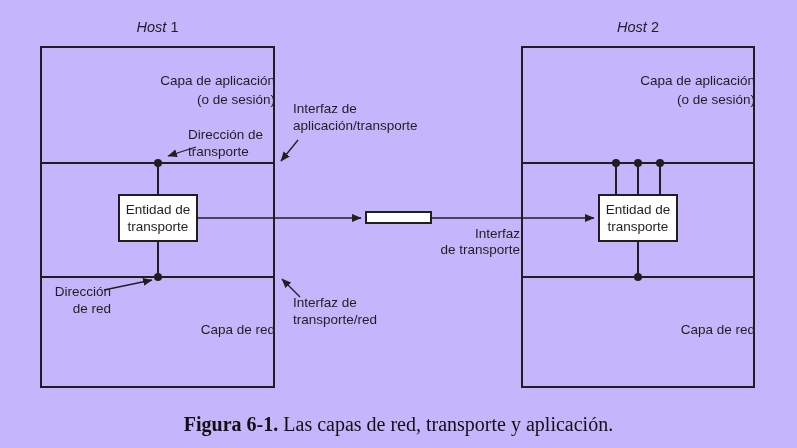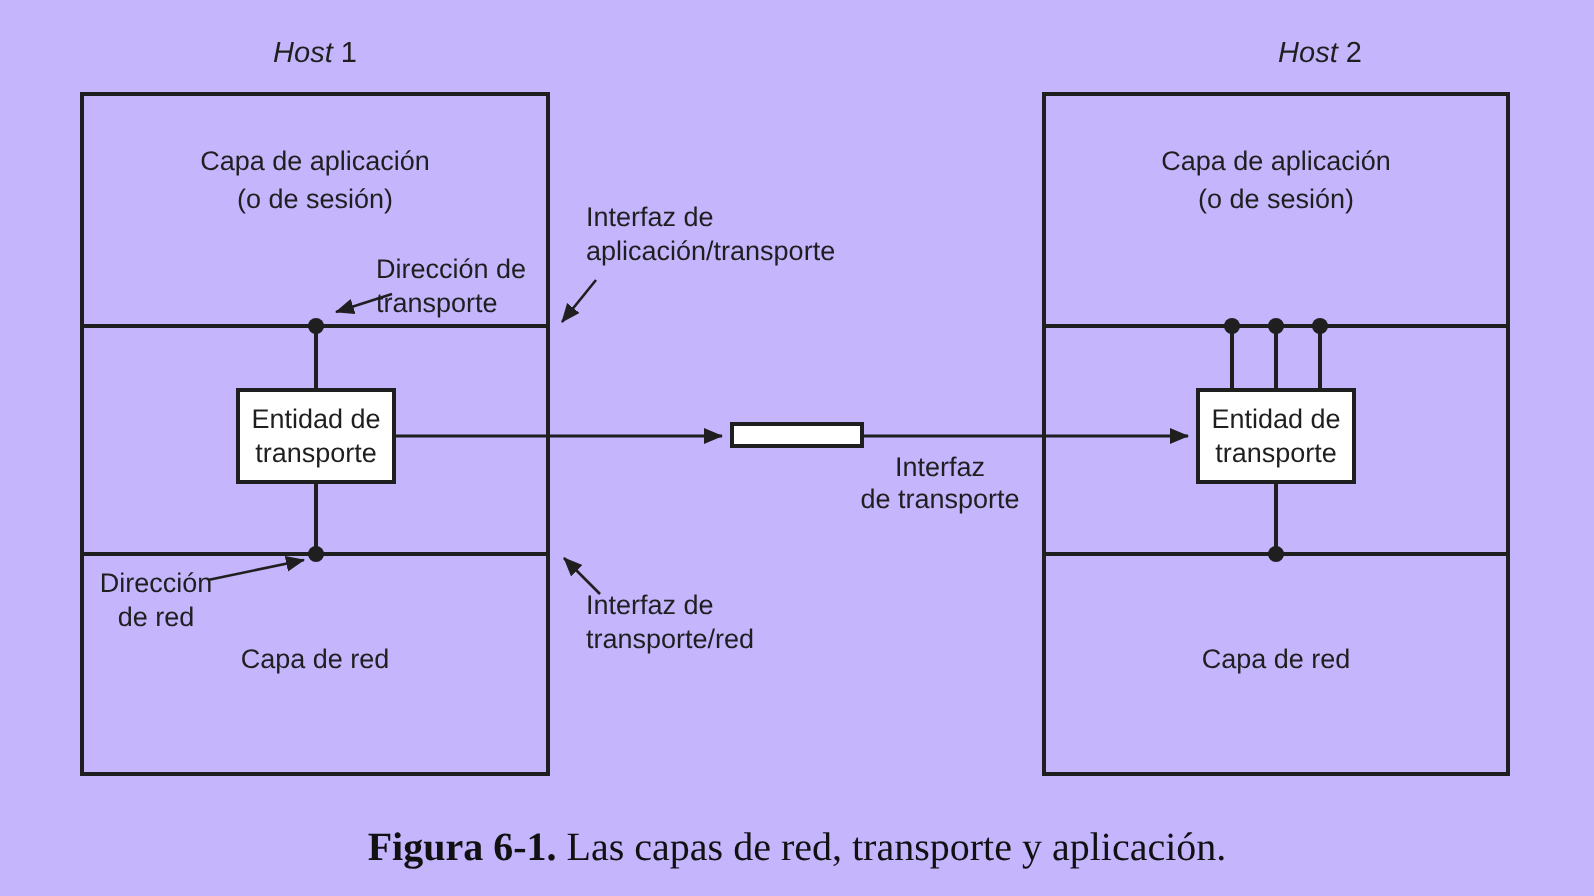--- a/index.html
+++ b/index.html
@@ -29,21 +29,21 @@
     background: #1f1f1f;
   }
 
   .lbl {
     position: absolute;
     font-size: 13.5px;
     line-height: 17px;
     white-space: pre-line;
     color: #1f1f1f;
   }
-  .center { text-align: center; }
+  .center { text-align: right; }
   .layer-lbl { line-height: 19px; }
 
   .host-title {
     position: absolute;
     font-size: 14.5px;
     text-align: center;
     color: #1f1f1f;
   }
   .host-title .it { font-style: italic; }
 
@@ -125,21 +125,21 @@
 
   <div class="lbl" style="left:293px; top:294px;">Interfaz de
 transporte/red</div>
 
 
   <div class="tpdu-box" style="left:365px; top:211px; width:67px; height:13px;"></div>
 
   <div class="lbl center" style="left:420px; top:226px; width:100px; line-height:16px;">Interfaz
 de transporte</div>
 
-  <div class="host-title" style="left:543px; top:19px; width:234px;">
+  <div class="host-title" style="left:521px; top:19px; width:234px;">
     <span class="it">Host</span>
     <span>2</span>
   </div>
 
   <div class="box" style="left:521px; top:46px; width:234px; height:342px;"></div>
 
   <div class="hline" style="left:521px; top:162px; width:234px;"></div>
   <div class="hline" style="left:521px; top:276px; width:234px;"></div>
 
   <div class="lbl layer-lbl center" style="left:521px; top:71px; width:234px;">Capa de aplicación

